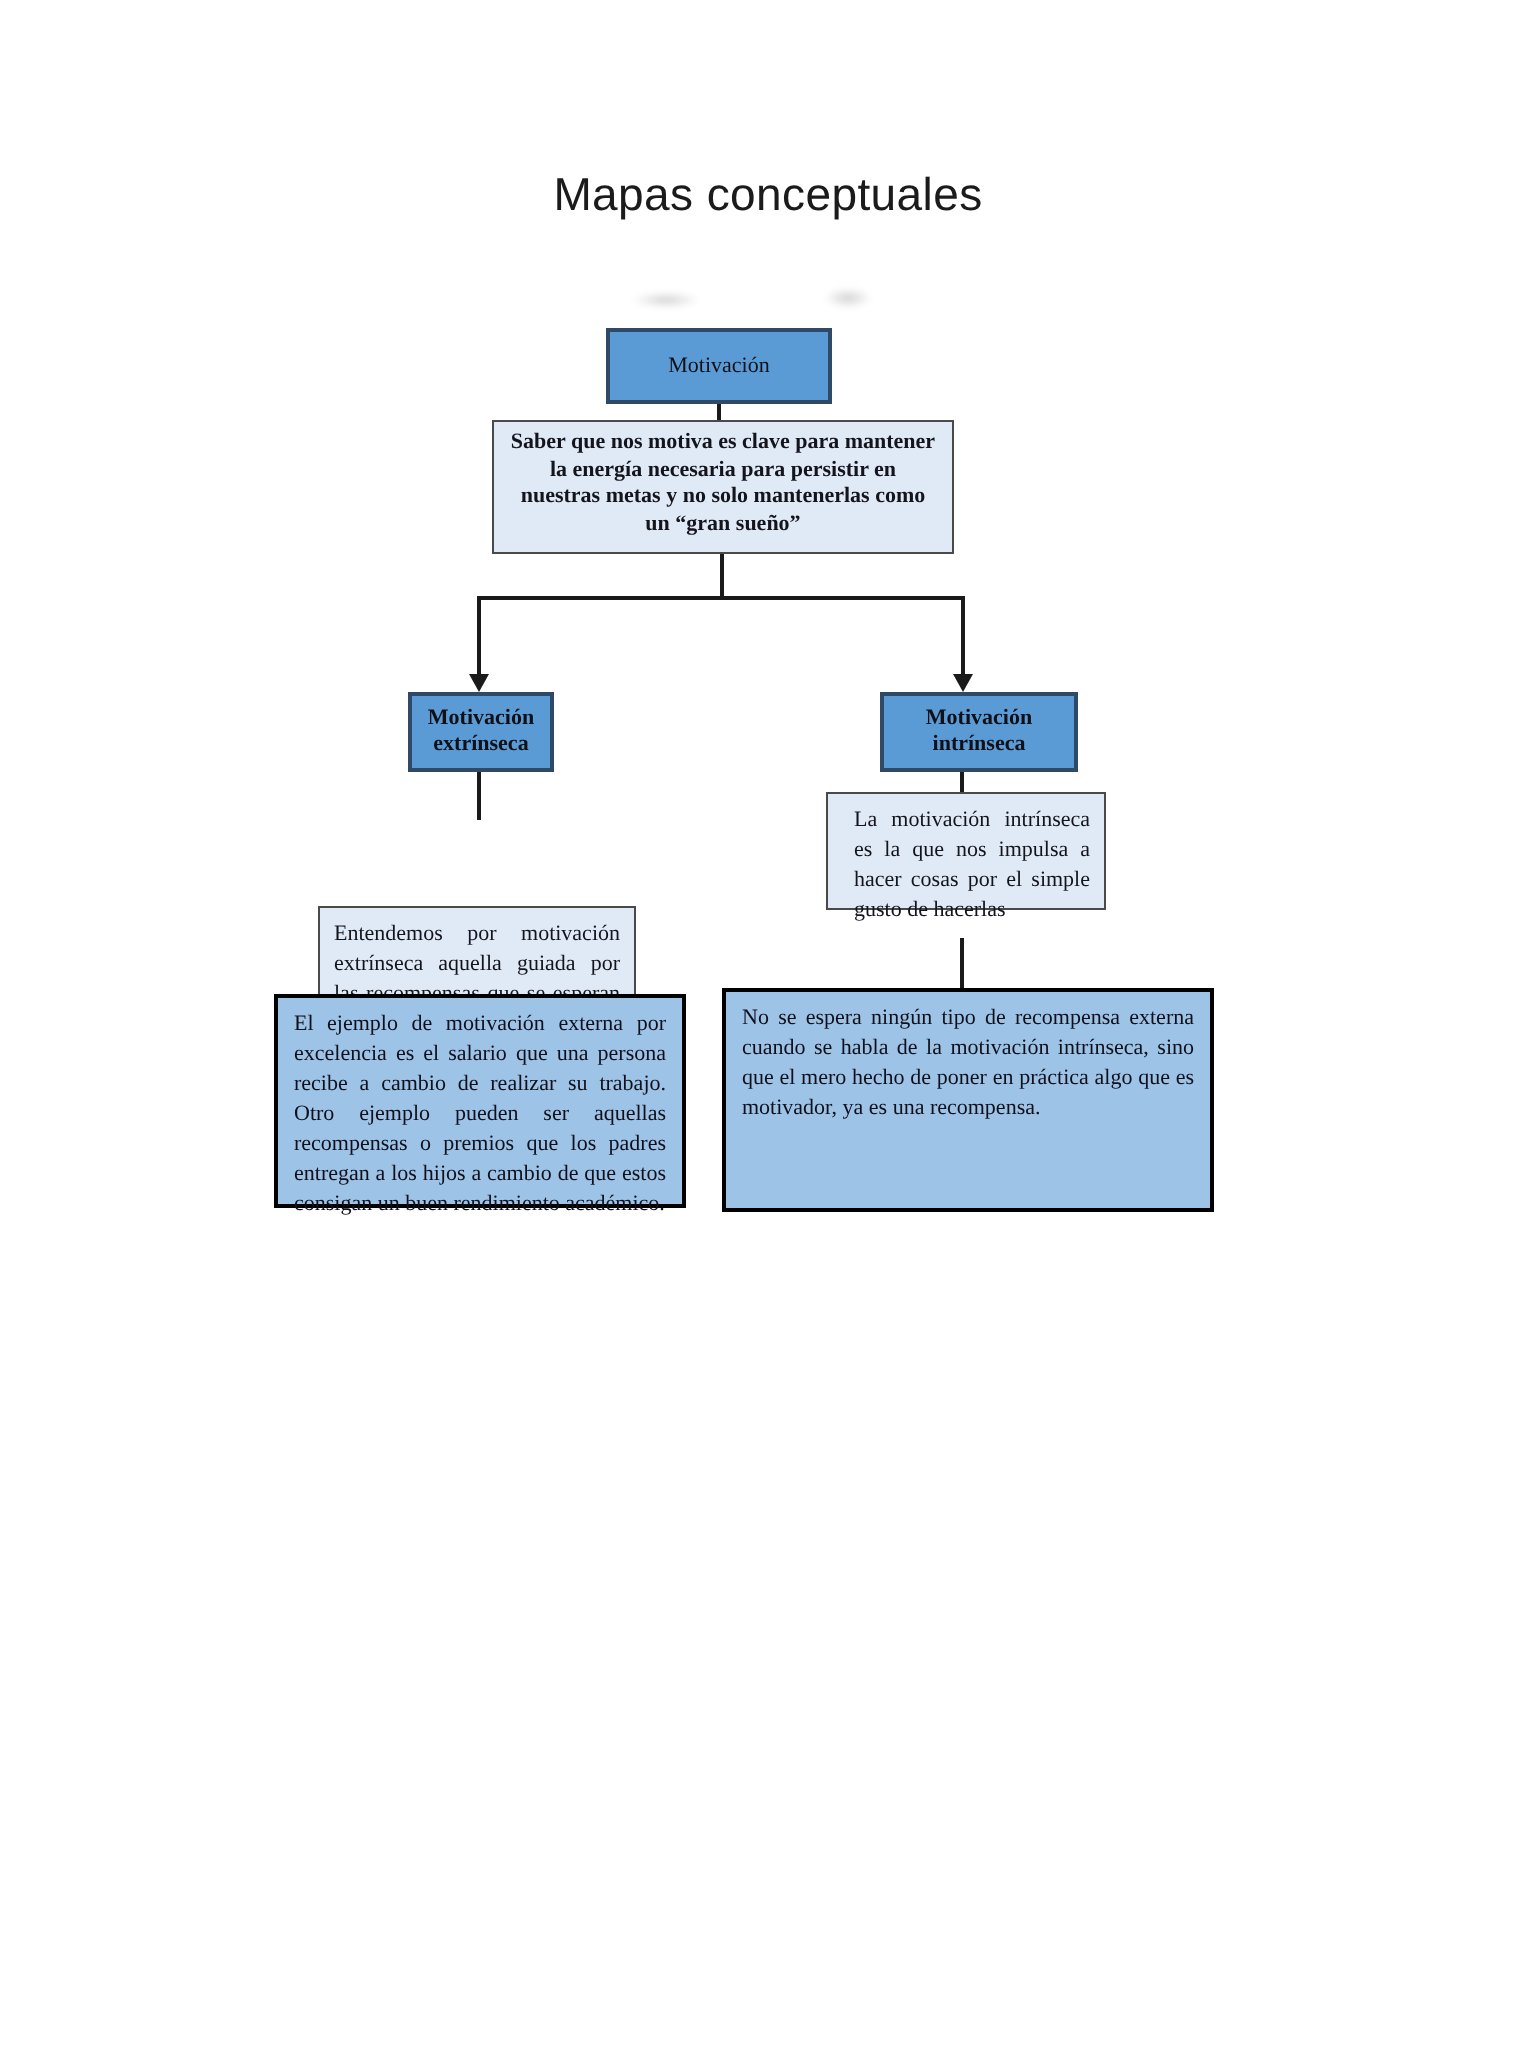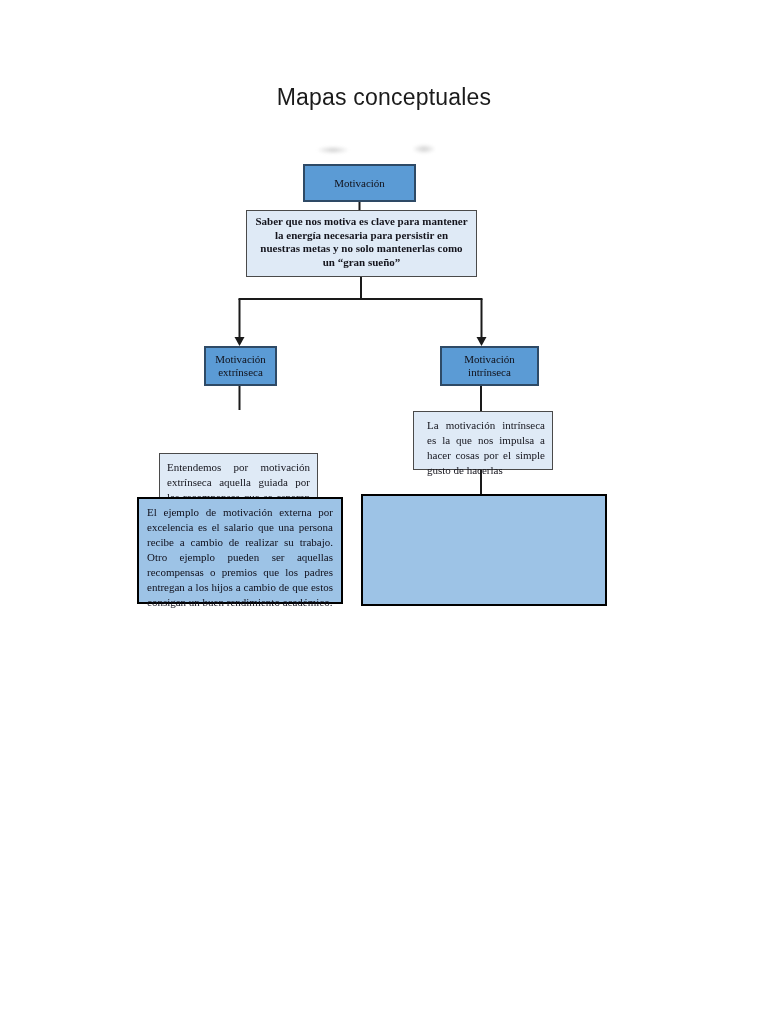--- a/index.html
+++ b/index.html
@@ -39,21 +39,21 @@
     justify-content: center;
     text-align: center;
     color: #101018;
   }
   .node-root {
     left: 303px; top: 164px; width: 113px; height: 38px;
     font-size: 11px;
   }
   .node-branch {
     font-size: 11px;
-    font-weight: normal;
+    font-weight: bold;
     line-height: 13px;
     padding: 18px 4px;
   }
   .node-branch-left  { left: 204px; top: 346px; width: 73px; height: 34px; }
   .node-branch-right { left: 440px; top: 346px; width: 99px; height: 34px; }
   .light-box {
     background: #dfeaf6;
     border: 1px solid #4a4a4a;
     font-size: 11px;
     color: #14141c;
@@ -64,21 +64,21 @@
     text-align: center;
     line-height: 13.5px;
     font-weight: 600;
   }
   .def-box {
     padding: 6px 7px;
     text-align: justify;
     line-height: 15px;
   }
   .def-box-left  { left: 159px; top: 409px; width: 159px; height: 75px; margin-top: 44px; }
-  .def-box-right { left: 413px; top: 411px; width: 140px; height: 59px; padding-left: 13px; }
+  .def-box-right { left: 413px; top: 396px; width: 140px; height: 59px; padding-left: 13px; }
   .example-box {
     background: #9dc3e6;
     border: 2px solid #000000;
     font-size: 11px;
     color: #10101c;
     text-align: justify;
     line-height: 15px;
     padding: 6px 8px;
   }
   .example-box-left  { left: 137px; top: 497px; width: 206px; height: 107px; }
@@ -140,13 +140,14 @@
 
 <div class="box node node-branch node-branch-right">Motivación intrínseca</div>
 
 <div class="box light-box def-box def-box-left">Entendemos por motivación extrínseca aquella guiada por las recompensas que se esperan al realizar una determinada tarea</div>
 
 <div class="box light-box def-box def-box-right">La motivación intrínseca es la que nos impulsa a hacer cosas por el simple gusto de hacerlas</div>
 
 <div class="box example-box example-box-left">El ejemplo de motivación externa por excelencia es el salario que una persona recibe a cambio de realizar su trabajo. Otro ejemplo pueden ser aquellas recompensas o premios que los padres entregan a los hijos a cambio de que estos consigan un buen rendimiento académico.</div>
 
 <div class="box example-box example-box-right">
+  <p>No se espera ningún tipo de recompensa externa cuando se habla de la motivación intrínseca, sino que el mero hecho de poner en práctica algo que es motivador, ya es una recompensa.</p>
 </div>
 
 </body></html>

